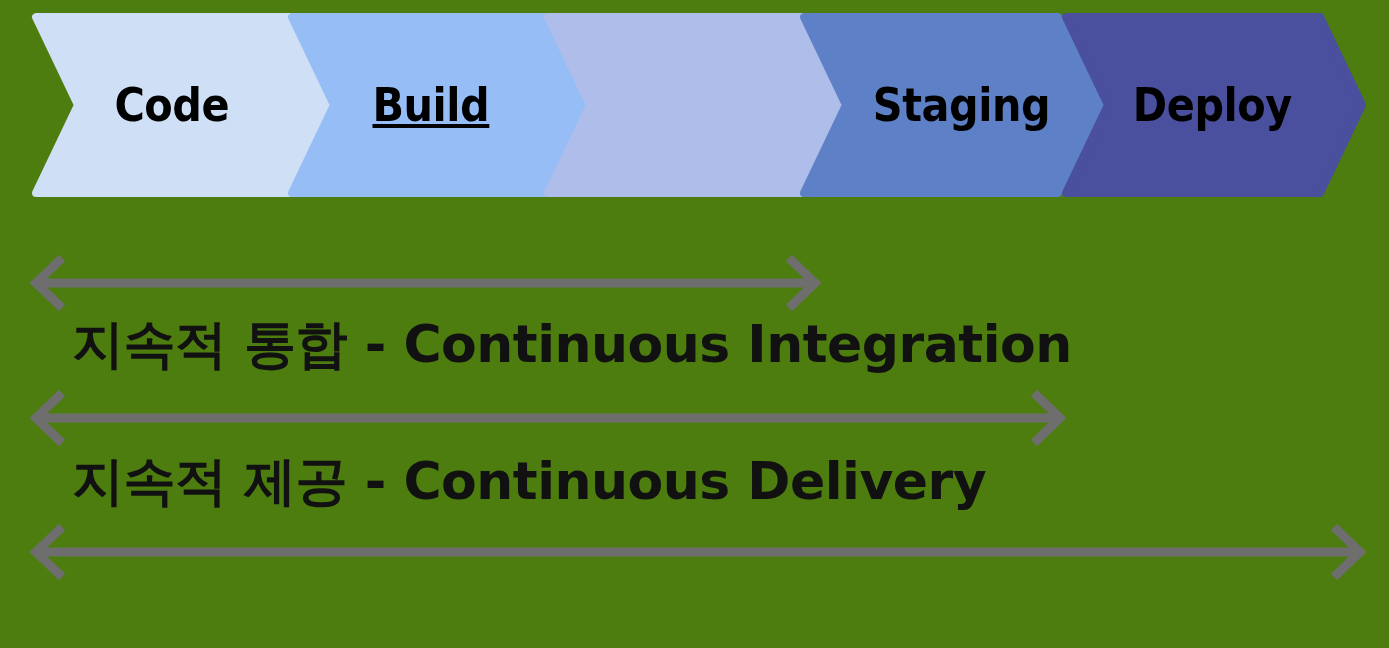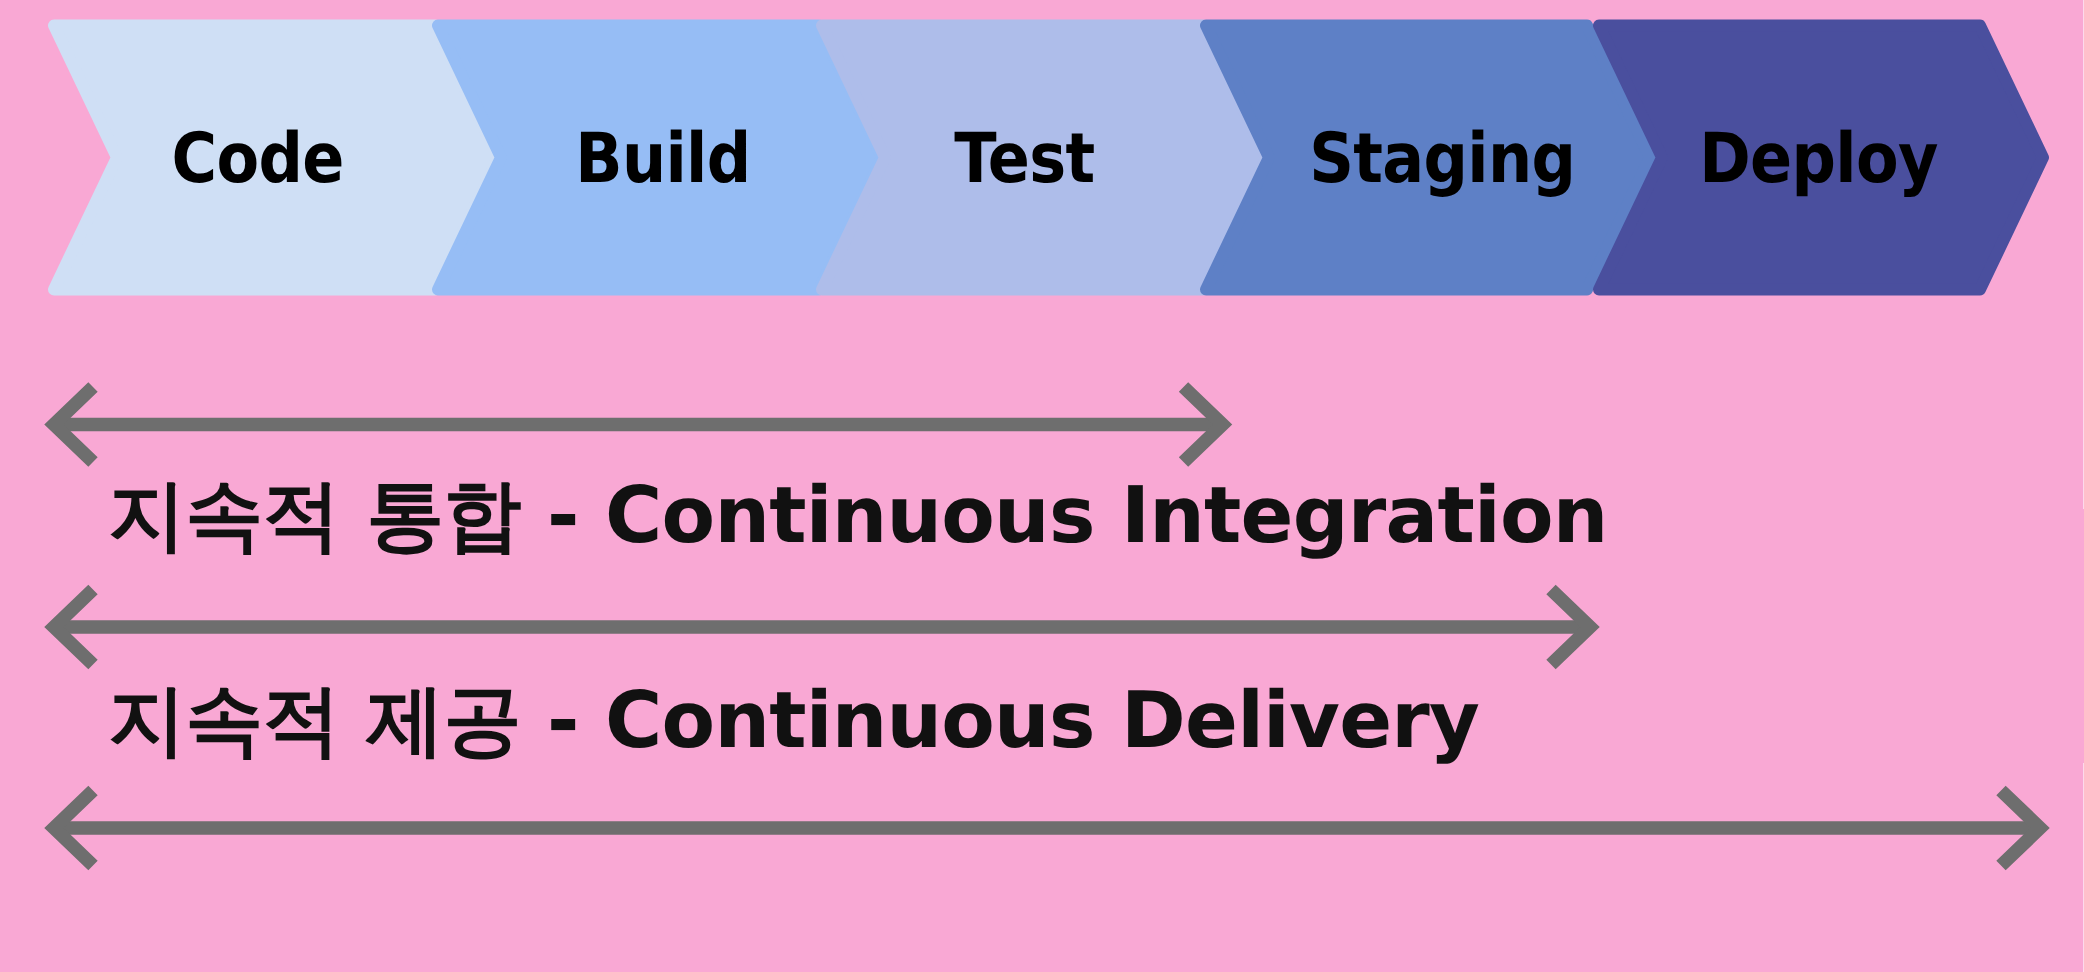--- a/index.html
+++ b/index.html
@@ -7,21 +7,21 @@
     padding: 0;
     background: #ffffff;
   }
   body {
     font-family: "Liberation Sans", sans-serif;
   }
   #canvas {
     position: relative;
     width: 1389px;
     height: 648px;
-    background: #f9a8d4;
+    background: #4d7c0f;
     overflow: hidden;
   }
 
   
   #pipeline {
     position: absolute;
     left: 0;
     top: 0;
     width: 1389px;
     height: 210px;
@@ -82,25 +82,22 @@
           <polygon points="292,17 546,17 588,105 546,193 292,193 334,105" fill="#96bdf5" stroke="#96bdf5" stroke-linejoin="round" stroke-width="8"></polygon>
           <polygon points="548,17 802,17 844,105 802,193 548,193 590,105" fill="#aebdea" stroke="#aebdea" stroke-linejoin="round" stroke-width="8"></polygon>
           <polygon points="804,17 1058,17 1100,105 1058,193 804,193 846,105" fill="#5e80c6" stroke="#5e80c6" stroke-linejoin="round" stroke-width="8"></polygon>
           <polygon points="1066,17 1320,17 1362,105 1320,193 1066,193 1108,105" fill="#4a4f9e" stroke="#4a4f9e" stroke-linejoin="round" stroke-width="8"></polygon>
         </g>
     </svg>
 
     <div class="chev" id="chev-text-0" style="left: 42px; width: 260px;">
       <span class="chev-label">Code</span>
     </div>
-    <div class="chev" id="chev-text-1" style="left: 312px; width: 260px;">
+    <div class="chev" id="chev-text-1" style="left: 301px; width: 260px; text-decoration: underline;">
       <span class="chev-label">Build</span>
-    </div>
-    <div class="chev" id="chev-text-2" style="left: 553px; width: 260px;">
-      <span class="chev-label">Test</span>
     </div>
     <div class="chev" id="chev-text-3" style="left: 832px; width: 260px;">
       <span class="chev-label">Staging</span>
     </div>
     <div class="chev" id="chev-text-4" style="left: 1082px; width: 260px;">
       <span class="chev-label">Deploy</span>
     </div>
   </div>
 
   <div class="arrow-row" id="arrow-row-0" style="top: 254px; width: 1389px;">

